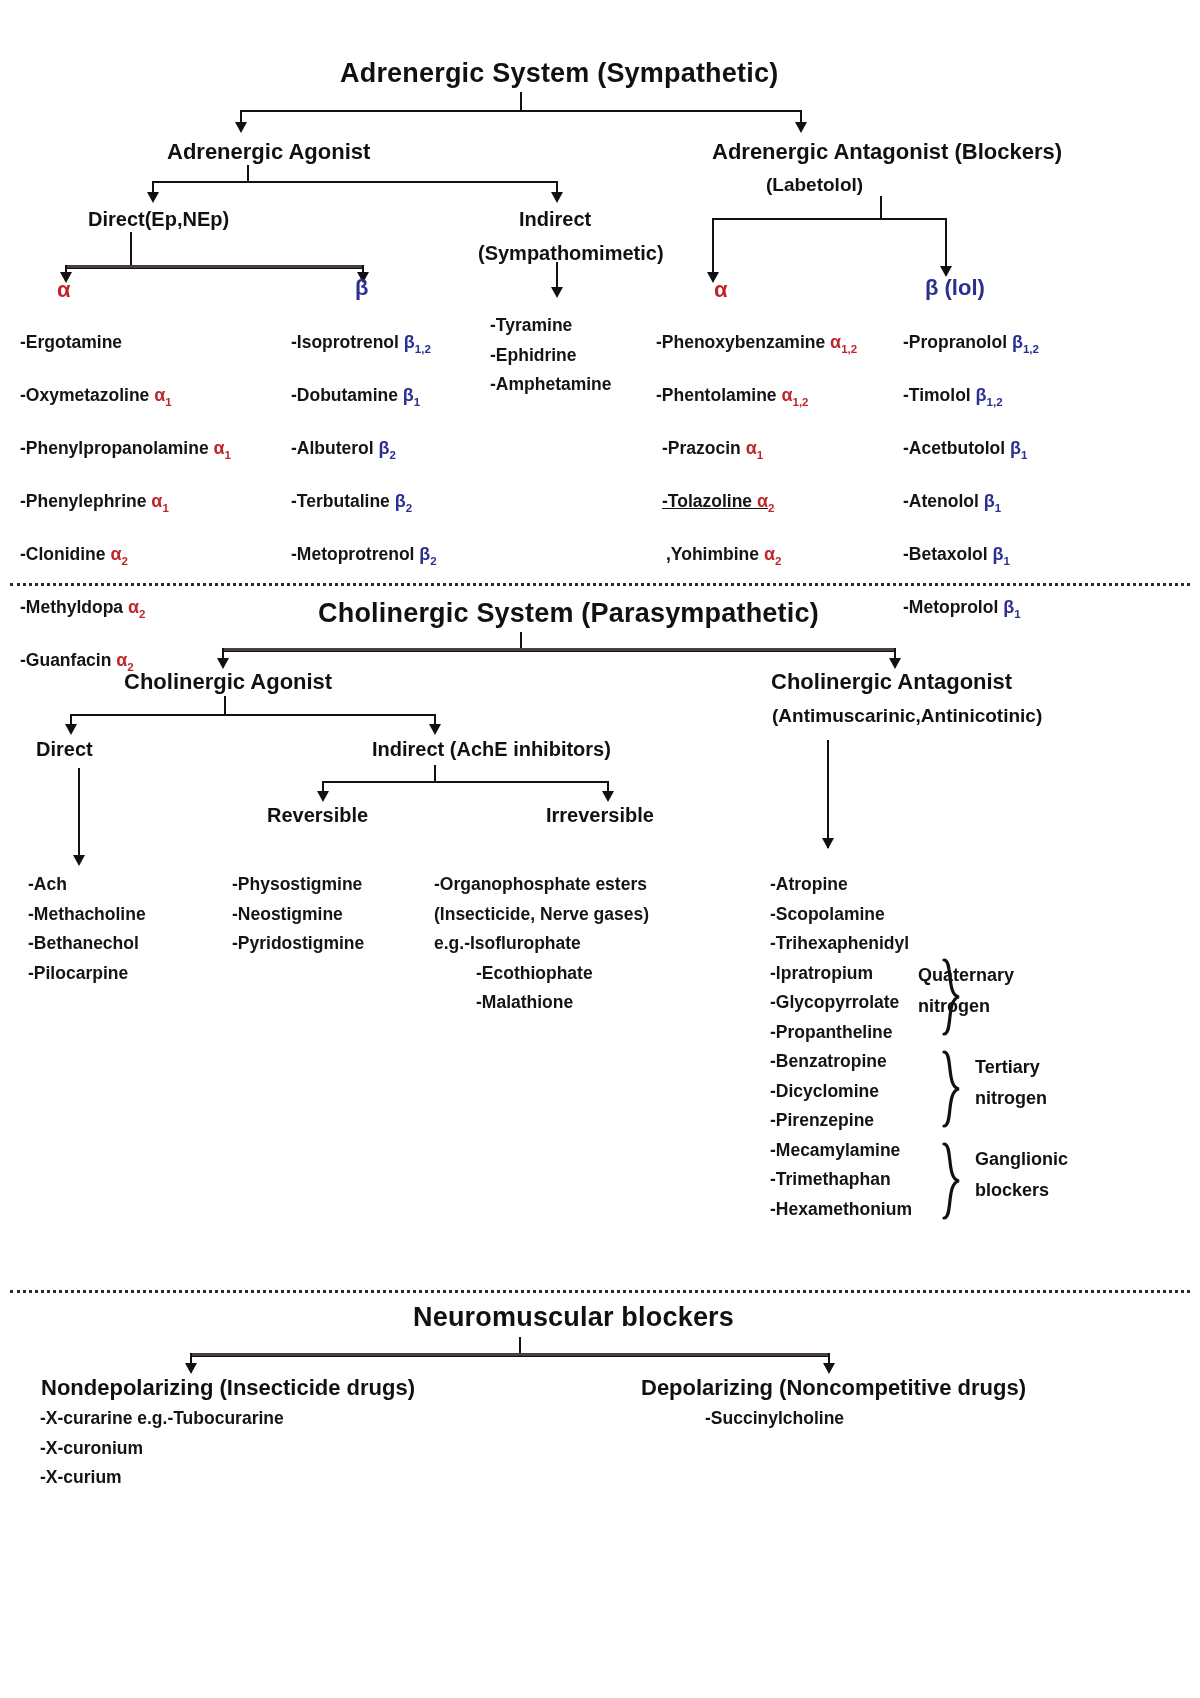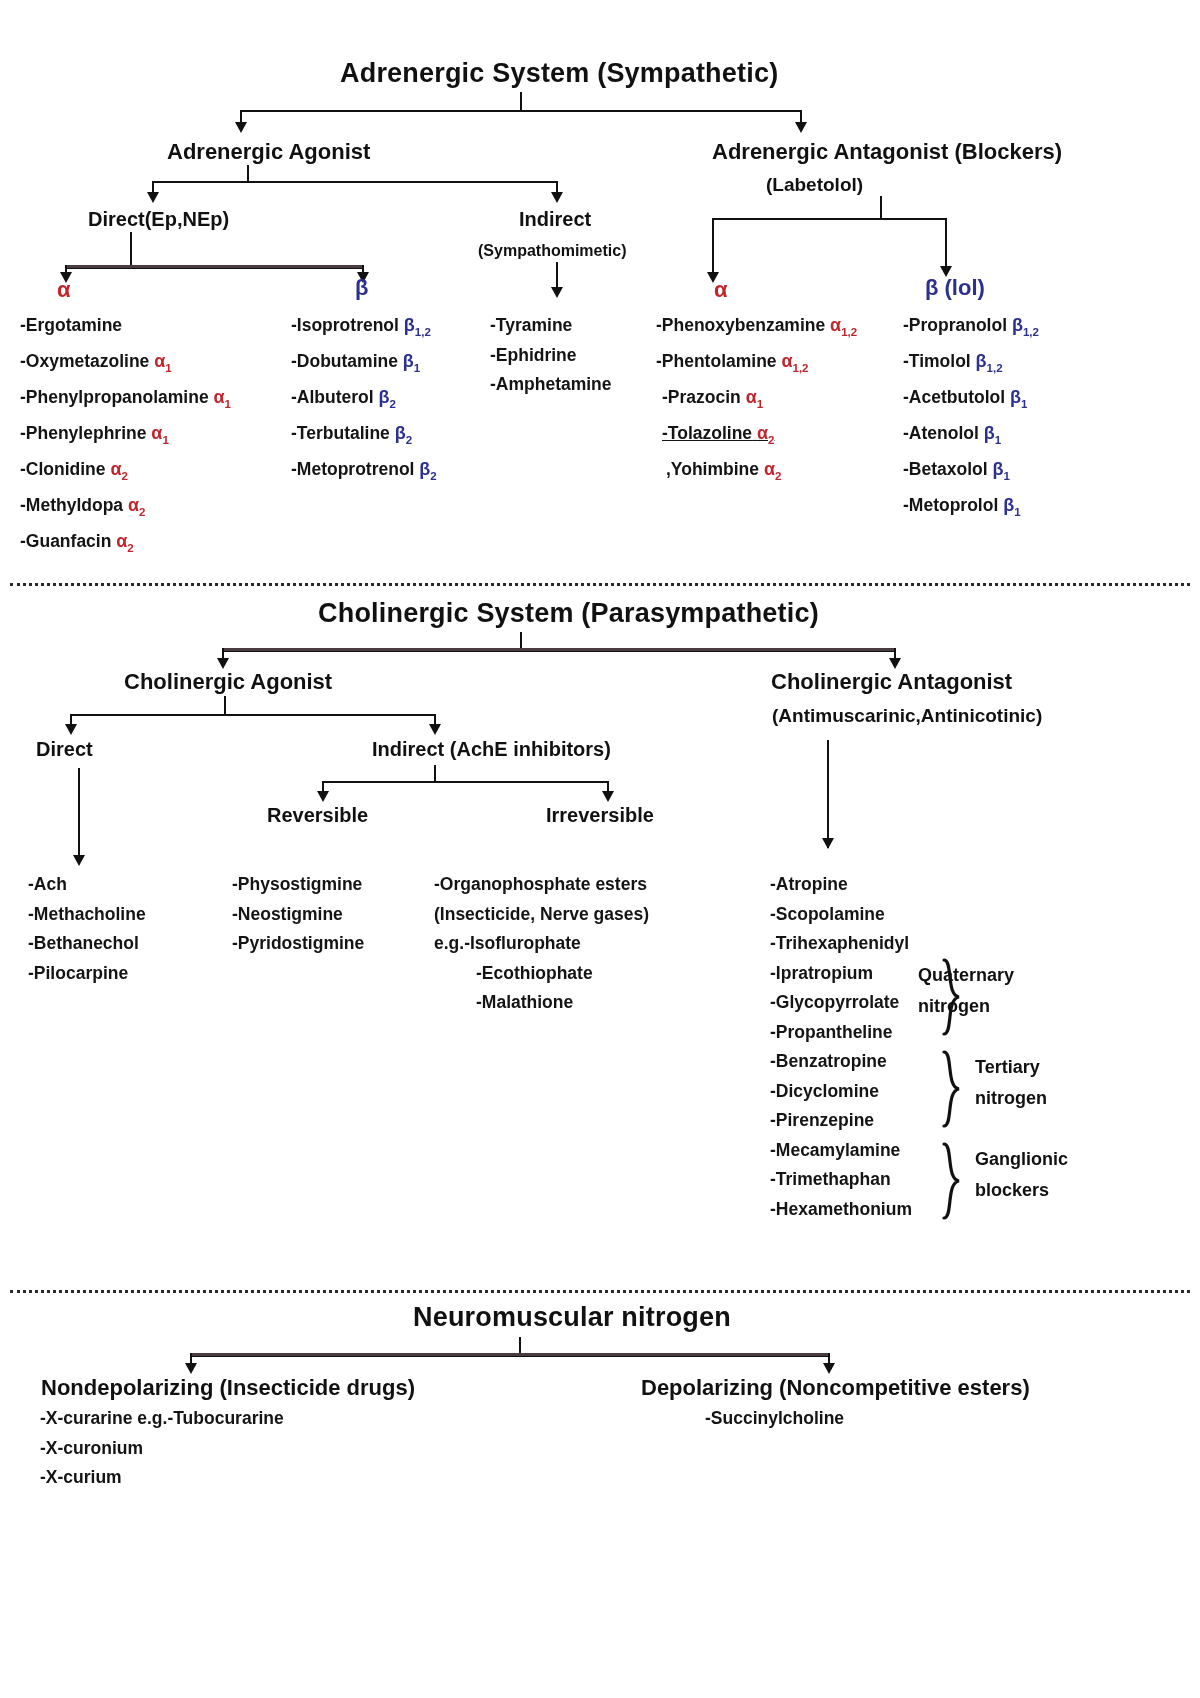--- a/index.html
+++ b/index.html
@@ -7,25 +7,25 @@
     width:1200px;height:1698px;position:relative;
     font-family:"Liberation Sans","DejaVu Sans",sans-serif;
     color:#111;
     -webkit-font-smoothing:none;
   }
   .node{position:absolute;white-space:nowrap;}
   .sys-title{font-weight:bold;font-size:27px;letter-spacing:.2px;}
   .lvl1{font-weight:bold;font-size:22px;}
   .lvl1b{font-weight:bold;font-size:19px;}
   .lvl2{font-weight:bold;font-size:20px;}
-  .lvl2s{font-weight:bold;font-size:16px;}
+  .lvl2s{font-weight:bold;font-size:20px;}
   .greek{font-weight:bold;font-size:22px;}
   .alpha{color:#c0252c;}
   .beta{color:#2b2f8f;}
-  .drug{font-size:17.5px;font-weight:bold;line-height:29.5px;color:#141414;}
+  .drug{font-size:17.5px;font-weight:bold;line-height:29.5px;color:#141414;margin-top:17px;}
   .drug .sub{font-size:11.5px;vertical-align:sub;font-weight:bold;}
   .drug .g{font-weight:bold;font-size:18px;}
   .plain{font-size:17.5px;font-weight:bold;line-height:29.5px;color:#141414;}
   .grp-label{font-size:18px;font-weight:bold;line-height:31px;color:#111;}
 
   
   .vline{position:absolute;background:#111;width:2px;}
   .hline{position:absolute;background:#111;height:2px;}
   .hline.thick{height:3px;background:#4a3c42;box-shadow:0 1px 0 #111;}
   .arrow{position:absolute;width:0;height:0;
@@ -239,31 +239,31 @@
   <div class="node grp-label" style="left:975px;top:1144px;">
     <div>Ganglionic</div>
     <div>blockers</div>
   </div>
 </div>
 
 <div class="divider" style="top:1290px;"></div>
 
 <div>
 
-  <div class="node sys-title" style="left:413px;top:1302px;">Neuromuscular nitrogen</div>
+  <div class="node sys-title" style="left:413px;top:1302px;">Neuromuscular blockers</div>
 
   <div class="vline" style="left:519px;top:1337px;height:18px;"></div>
   <div class="hline thick" style="left:190px;top:1353px;width:638px;"></div>
   <div class="vline" style="left:190px;top:1353px;height:13px;"></div>
   <div class="arrow" style="left:185px;top:1363px;"></div>
   <div class="vline" style="left:828px;top:1353px;height:13px;"></div>
   <div class="arrow" style="left:823px;top:1363px;"></div>
 
   <div class="node lvl1" style="left:41px;top:1375px;">Nondepolarizing (Insecticide drugs)</div>
-  <div class="node lvl1" style="left:641px;top:1375px;">Depolarizing (Noncompetitive esters)</div>
+  <div class="node lvl1" style="left:641px;top:1375px;">Depolarizing (Noncompetitive drugs)</div>
 
   <div class="node" style="left:40px;top:1404px;">
     <div class="plain">-X-curarine e.g.-Tubocurarine</div>
     <div class="plain">-X-curonium</div>
     <div class="plain">-X-curium</div>
   </div>
 
   <div class="node" style="left:705px;top:1404px;">
     <div class="plain">-Succinylcholine</div>
   </div>

